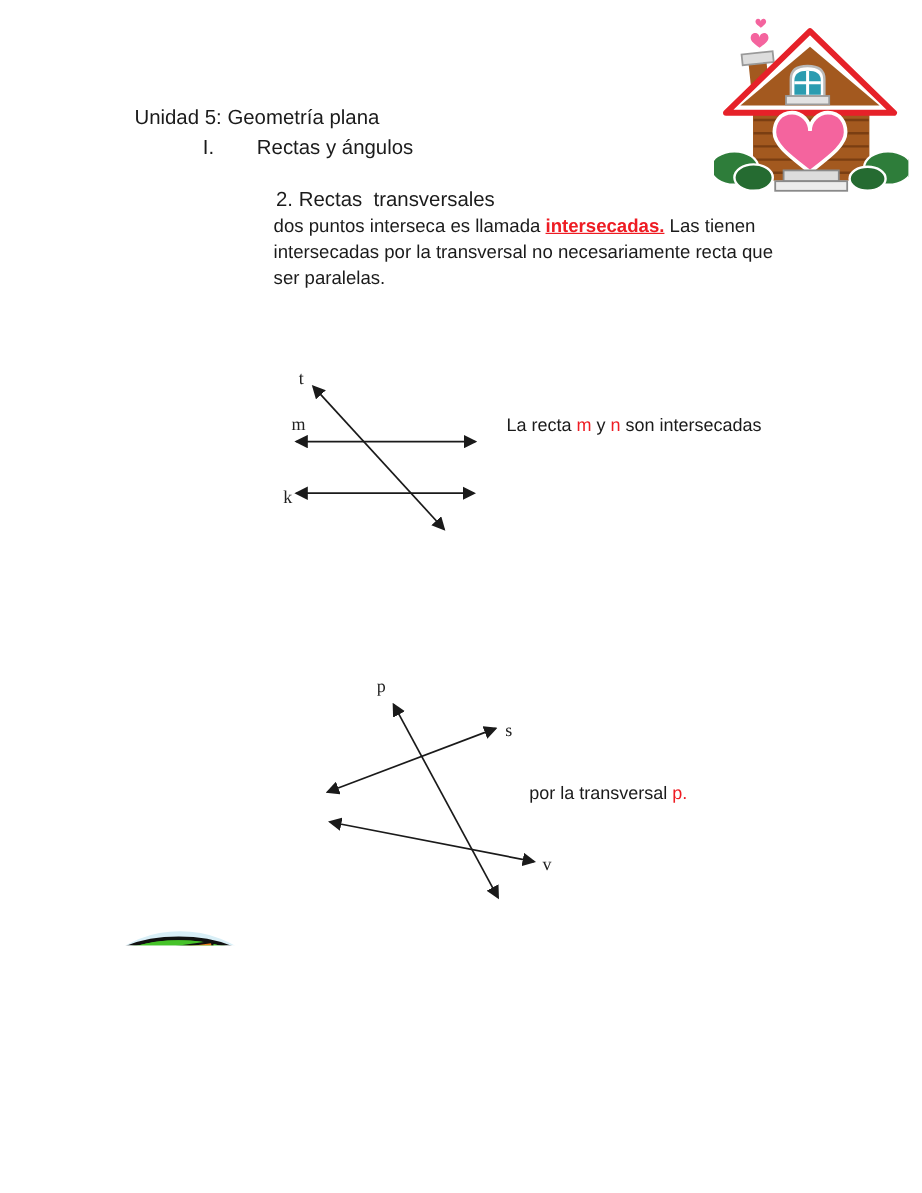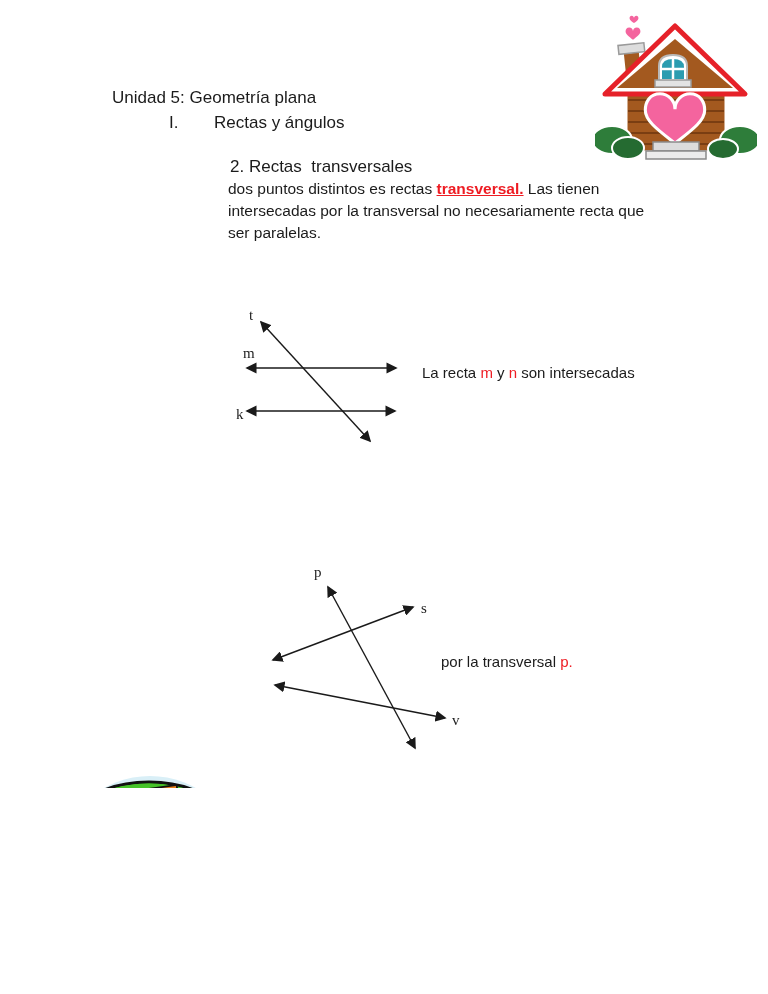--- a/index.html
+++ b/index.html
@@ -91,39 +91,39 @@
       <ellipse cx="145" cy="128" rx="20" ry="14" fill="#2e7d3a"></ellipse>
       <ellipse cx="128" cy="137" rx="15" ry="10" fill="#256b31"></ellipse>
     </g>
 
     <g>
       <rect x="58" y="130" width="46" height="9" fill="#dcdcdc" stroke="#8a8a8a" stroke-width="1.5"></rect>
       <rect x="51" y="139" width="60" height="8" fill="#ececec" stroke="#8a8a8a" stroke-width="1.5"></rect>
     </g>
   </svg>
 
-  <div class="abs para" style="left:228px;top:178px;"><span>dos puntos distintos es rectas </span><span class="seg-red seg-bold seg-underline">transversal.</span><span> Las tienen
+  <div class="abs para" style="left:228px;top:178px;"><span>dos puntos interseca es llamada </span><span class="seg-red seg-bold seg-underline">intersecadas.</span><span> Las tienen
 </span><span>intersecadas por la transversal no necesariamente recta que
 </span><span>ser paralelas.</span></div>
 
   <svg class="abs diagram" style="left:230px;top:300px;" width="185" height="150" viewBox="0 0 185 150">
     <defs>
       <marker id="arr1" viewBox="0 0 10 10" refX="8.5" refY="5" markerWidth="8" markerHeight="8" orient="auto-start-reverse">
         <path d="M0,0 L10,5 L0,10 Z" fill="#1a1a1a"></path>
       </marker>
     </defs>
     <line x1="31" y1="22" x2="140" y2="141" marker-start="url(#arr1)" marker-end="url(#arr1)"></line>
     <line x1="17" y1="68" x2="166" y2="68" marker-start="url(#arr1)" marker-end="url(#arr1)"></line>
     <line x1="17" y1="111" x2="165" y2="111" marker-start="url(#arr1)" marker-end="url(#arr1)"></line>
     <text class="lab" x="19" y="20">t</text>
     <text class="lab" x="13" y="58">m</text>
     <text class="lab" x="6" y="119">k</text>
   </svg>
 
-  <div class="abs caption" style="left:422px;top:343px;margin-top:18px;">
+  <div class="abs caption" style="left:422px;top:343px;">
     <div><span>La recta </span><span class="seg-red">m</span><span> y </span><span class="seg-red">n</span><span> son intersecadas</span></div>
   </div>
 
   <svg class="abs diagram" style="left:255px;top:555px;" width="215" height="210" viewBox="0 0 215 210">
     <defs>
       <marker id="arr2" viewBox="0 0 10 10" refX="8.5" refY="5" markerWidth="8" markerHeight="8" orient="auto-start-reverse">
         <path d="M0,0 L10,5 L0,10 Z" fill="#1a1a1a"></path>
       </marker>
     </defs>
     <line x1="73" y1="32" x2="160" y2="193" marker-start="url(#arr2)" marker-end="url(#arr2)"></line>

